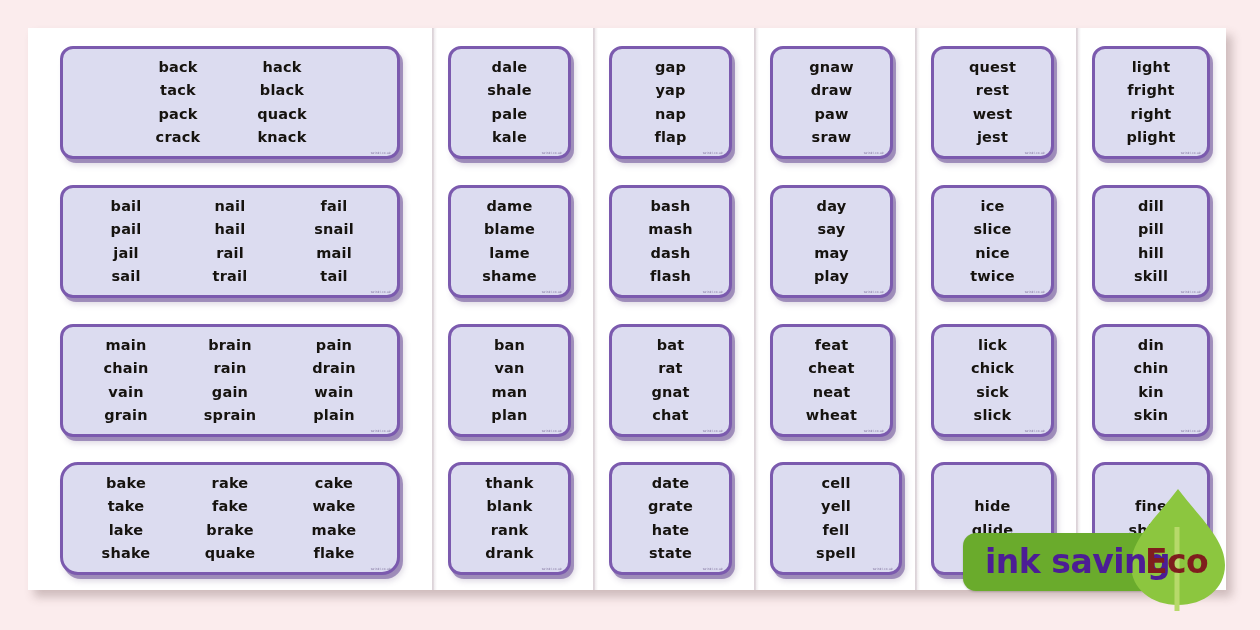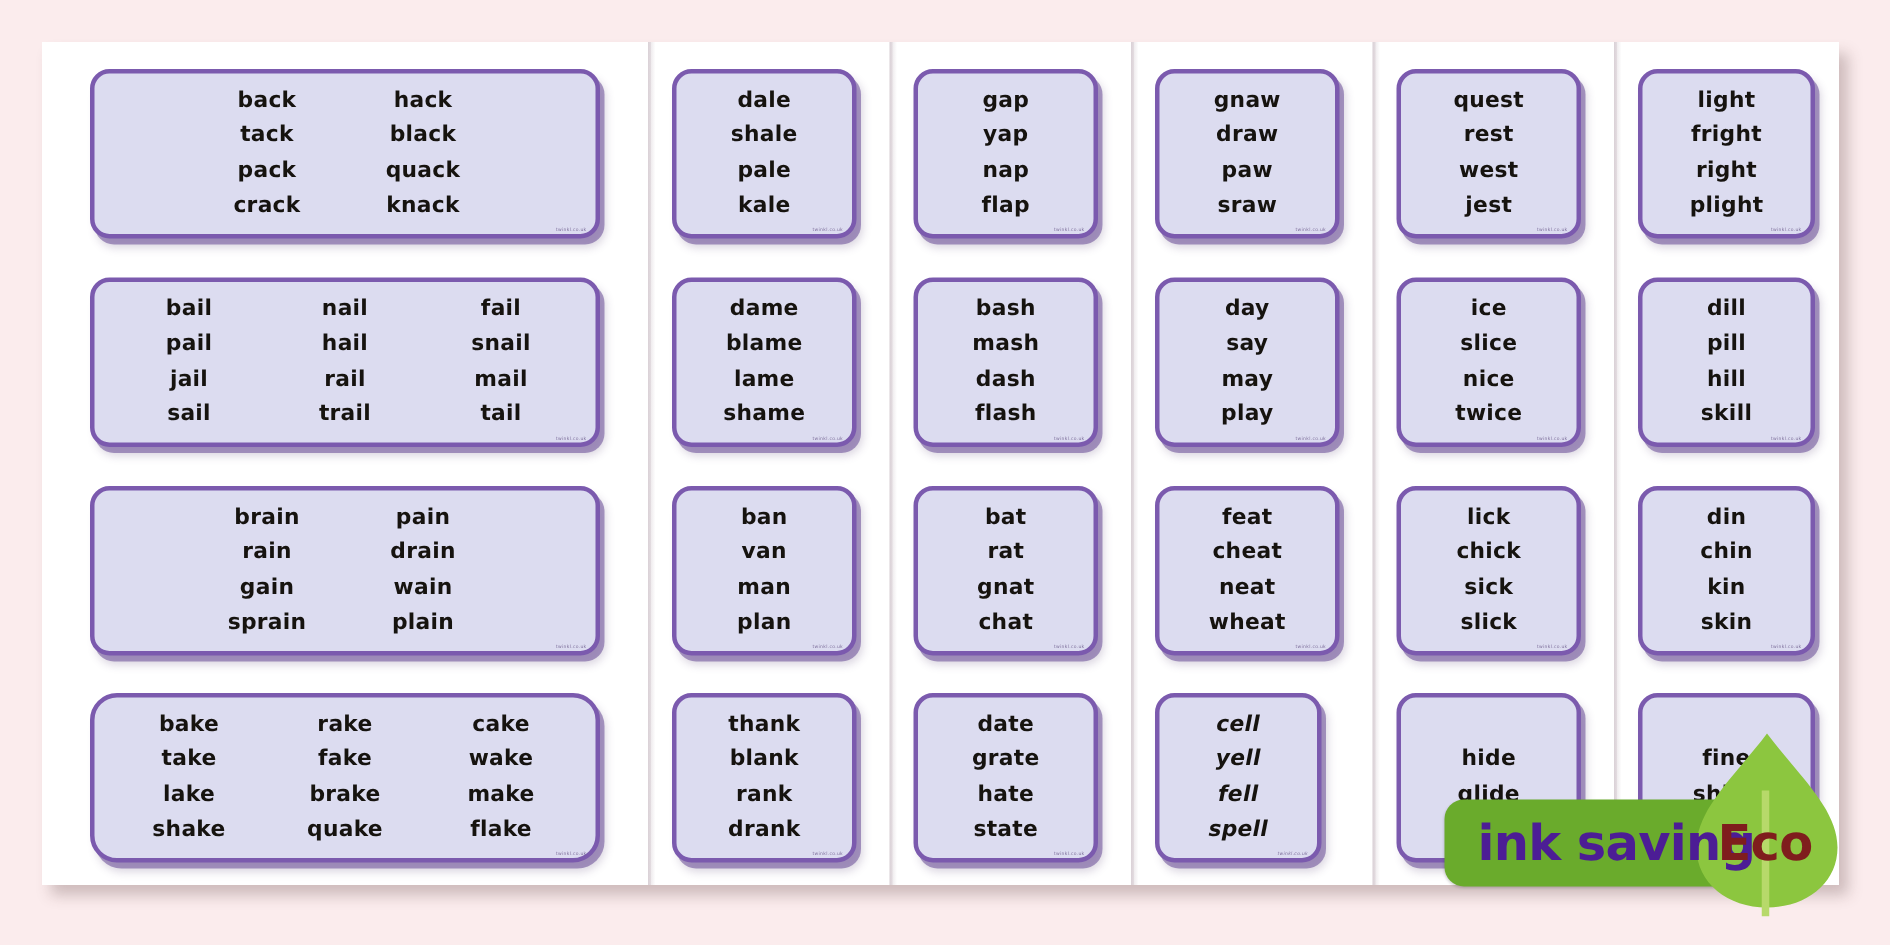--- a/index.html
+++ b/index.html
@@ -182,20 +182,26 @@
             <div class="word">snail</div>
             <div class="word">mail</div>
             <div class="word">tail</div>
           </div>
         </div>
         <div class="tick">twinkl.co.uk</div>
       </div>
       <div class="card wide" style="left: 32px; top: 296px; width: 340px; height: 113px;">
         <div class="card-inner">
           <div class="wordcol">
+            <div class="word">main</div>
+            <div class="word">chain</div>
+            <div class="word">vain</div>
+            <div class="word">grain</div>
+          </div>
+          <div class="wordcol">
             <div class="word">brain</div>
             <div class="word">rain</div>
             <div class="word">gain</div>
             <div class="word">sprain</div>
           </div>
           <div class="wordcol">
             <div class="word">pain</div>
             <div class="word">drain</div>
             <div class="word">wain</div>
             <div class="word">plain</div>
@@ -340,21 +346,21 @@
         <div class="card-inner">
           <div class="wordcol">
             <div class="word">feat</div>
             <div class="word">cheat</div>
             <div class="word">neat</div>
             <div class="word">wheat</div>
           </div>
         </div>
         <div class="tick">twinkl.co.uk</div>
       </div>
-      <div class="card narrow" style="left: 742px; top: 434px; width: 111px; height: 113px; font-style: italic;">
+      <div class="card narrow" style="left: 742px; top: 434px; width: 132px; height: 113px;">
         <div class="card-inner">
           <div class="wordcol">
             <div class="word">cell</div>
             <div class="word">yell</div>
             <div class="word">fell</div>
             <div class="word">spell</div>
           </div>
         </div>
         <div class="tick">twinkl.co.uk</div>
       </div>

